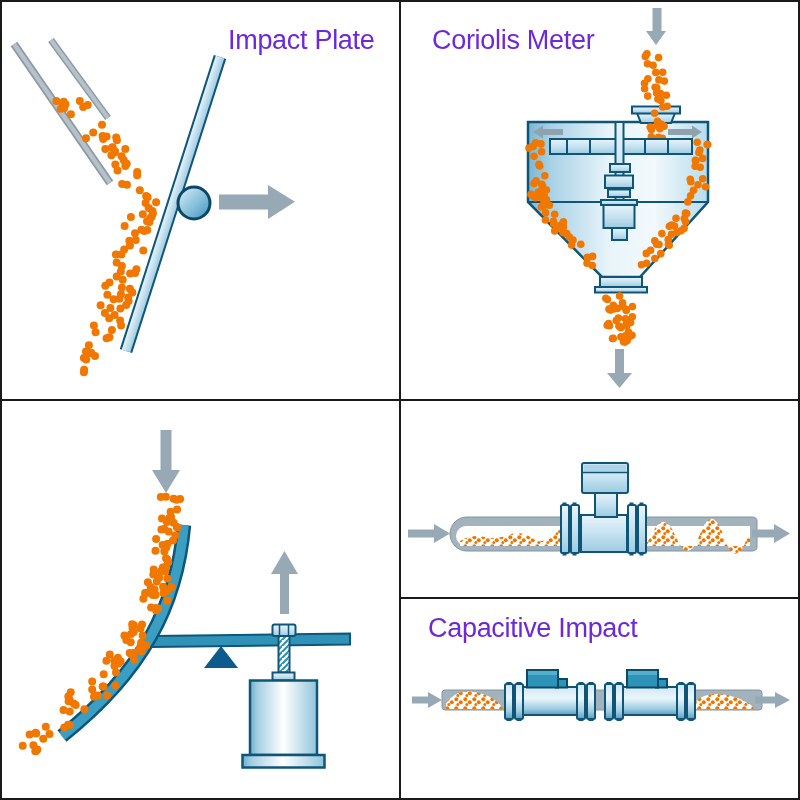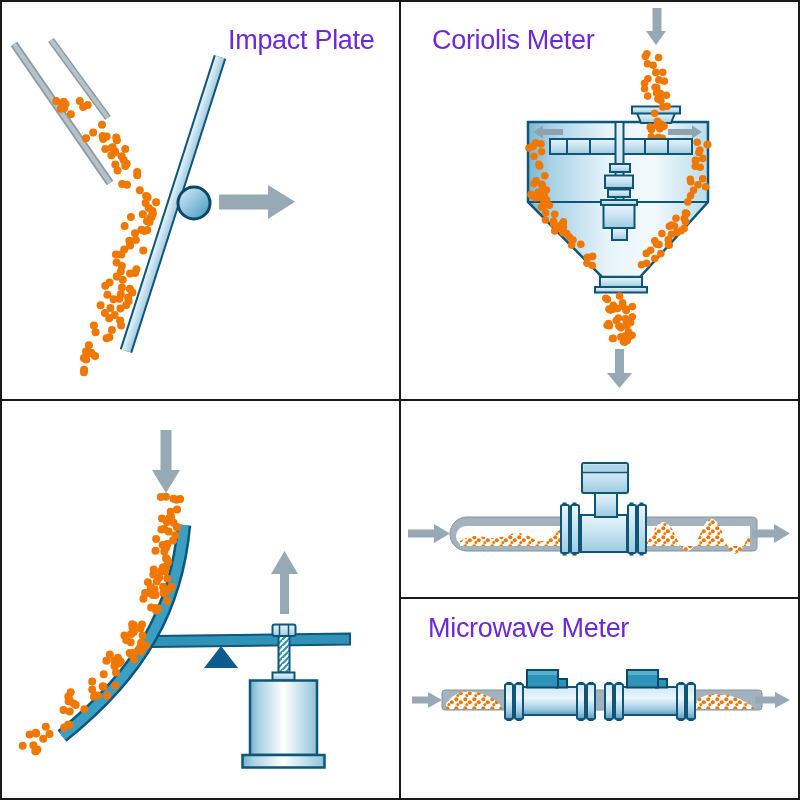--- a/index.html
+++ b/index.html
@@ -624,20 +624,20 @@
         <rect x="227" y="72" width="31" height="17.5" fill="#2e93b8" stroke="#0b4a66" stroke-width="2"></rect>
         <rect x="228" y="73" width="29" height="4" fill="#55b0cc"></rect>
       </g>
     </g>
     <polygon points="12,98.5 28,98.5 28,94 42,102 28,110 28,105.5 12,105.5" fill="#97a9b4"></polygon>
     <polygon points="355,98.5 375,98.5 375,94 390,102 375,110 375,105.5 355,105.5" fill="#97a9b4"></polygon>
   </svg>
 
   <div class="title" style="left:228px;top:25px">Impact Plate</div>
   <div class="title" style="left:432px;top:25px">Coriolis Meter</div>
-  <div class="title" style="left:428px;top:613px">Microwave Meter</div>
+  <div class="title" style="left:428px;top:613px">Capacitive Impact</div>
 
   <div class="divider" style="left:399px;top:0;width:2px;height:800px"></div>
   <div class="divider" style="left:0;top:399px;width:400px;height:2px"></div>
   <div class="divider" style="left:400px;top:399px;width:400px;height:2px"></div>
   <div class="divider" style="left:400px;top:597px;width:400px;height:2px"></div>
   <div class="frame"></div>
 </div>
 
 </body></html>

